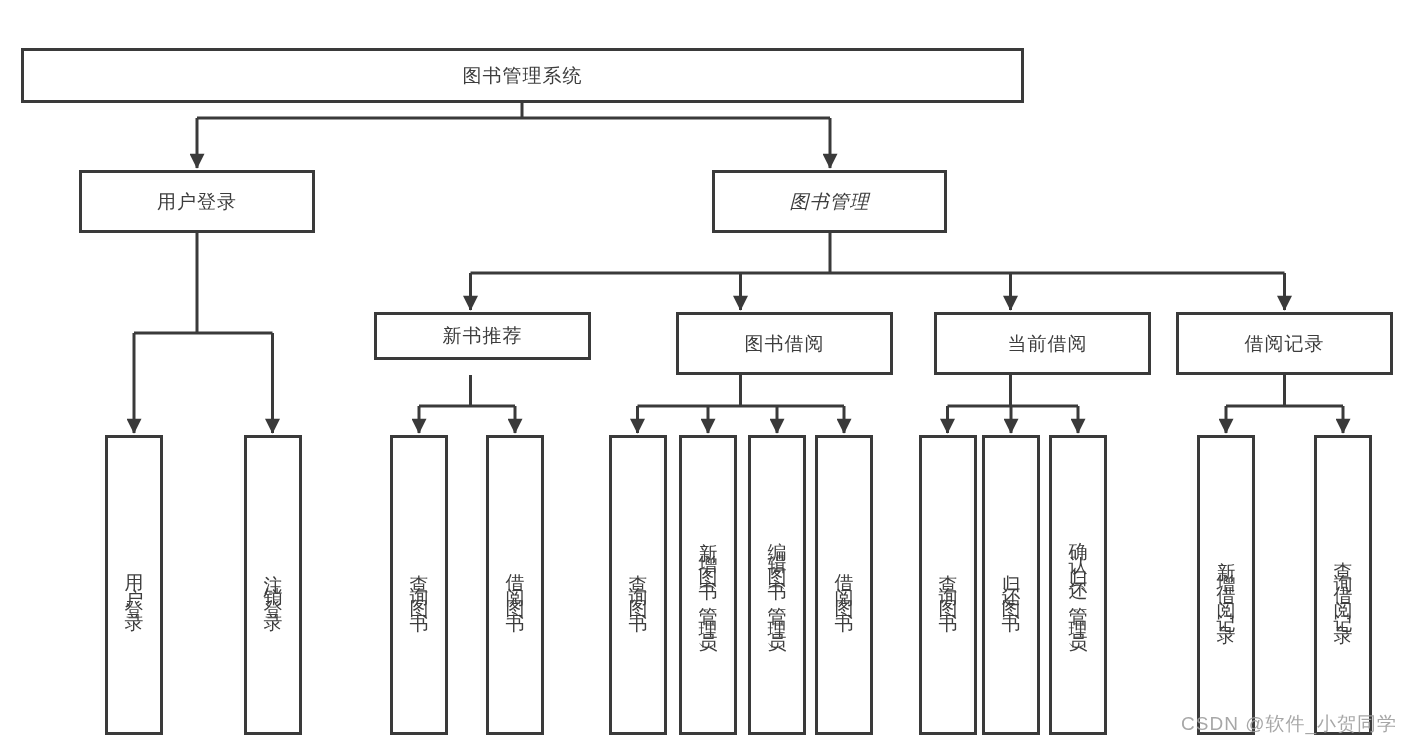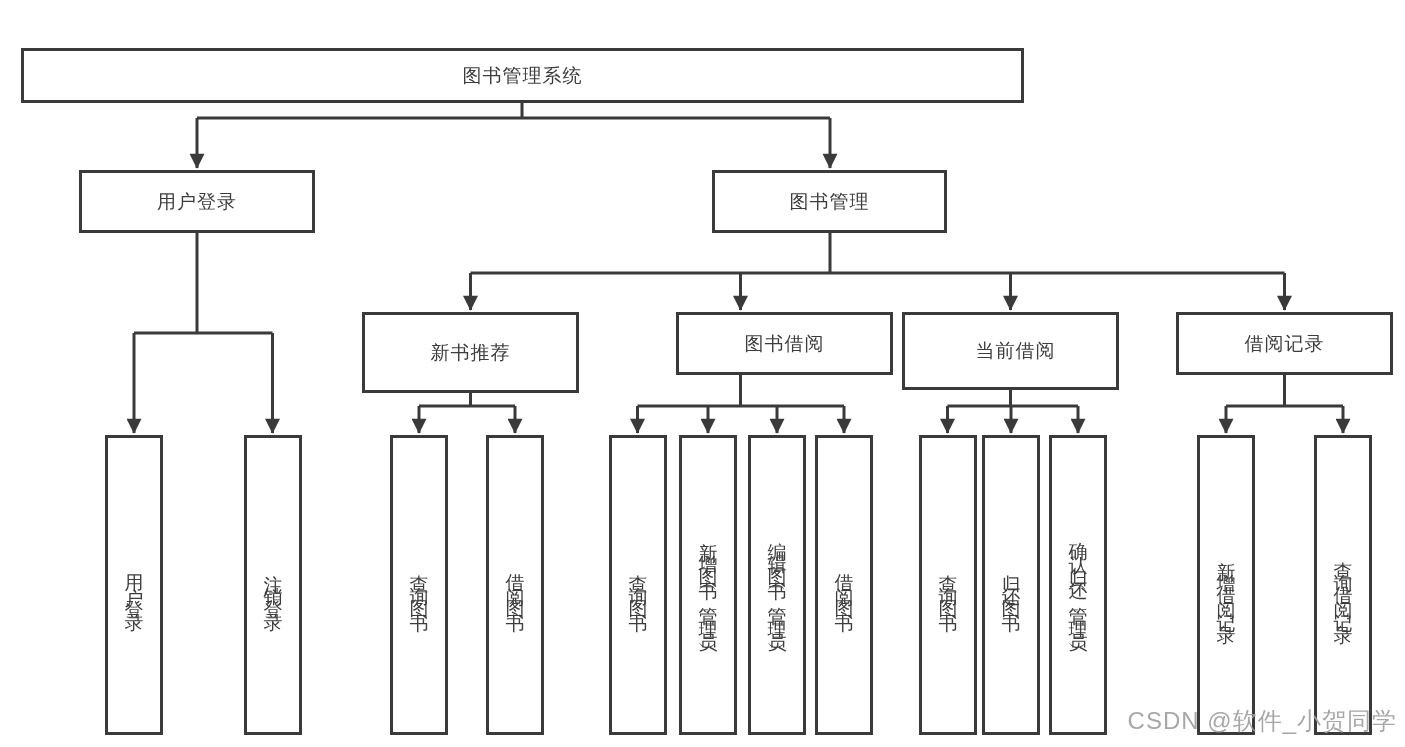--- a/index.html
+++ b/index.html
@@ -34,21 +34,21 @@
   .node.h { font-size: 19px; letter-spacing: 1px; }
   .node.v {
     writing-mode: vertical-rl;
     text-orientation: mixed;
     font-size: 19px;
     letter-spacing: 13px;
   }
   .watermark {
     position: absolute;
     right: 8px; bottom: 10px;
-    font-size: 24px;
+    font-size: 19px;
     color: #9e9e9e;
     opacity: 0.9;
     letter-spacing: 1px;
     z-index: 5;
   }
 </style>
 </head>
 <body>
 
 <div class="canvas">
@@ -85,25 +85,25 @@
     <path d="M947.5 406 V433" marker-end="url(#arrow)"></path>
     <path d="M1011 406 V433" marker-end="url(#arrow)"></path>
     <path d="M1078 406 V433" marker-end="url(#arrow)"></path>
     <path d="M1226 406 V433" marker-end="url(#arrow)"></path>
     <path d="M1343 406 V433" marker-end="url(#arrow)"></path>
   </svg>
 
   <div class="node h" style="left:21px; top:13px; width:1003px; height:55px;margin-top:35px;">图书管理系统</div>
 
   <div class="node h" style="left:79px; top:170px; width:236px; height:63px;">用户登录</div>
-  <div class="node h" style="left:712px; top:170px; width:235px; height:63px;">图书管理</div>
+  <div class="node h" style="left:712px; top:170px; width:235px; height:63px;font-style:italic;">图书管理</div>
 
-  <div class="node h" style="left:362px; top:312px; width:217px; height:81px;text-align:center;">新书推荐</div>
+  <div class="node h" style="left:374px; top:312px; width:217px; height:48px;text-align:center;">新书推荐</div>
   <div class="node h" style="left:632px; top:312px; width:217px; height:63px;margin-left:44px;">图书借阅</div>
-  <div class="node h" style="left:902px; top:312px; width:217px; height:78px;padding-left:10px;">当前借阅</div>
+  <div class="node h" style="left:934px; top:312px; width:217px; height:63px;padding-left:10px;">当前借阅</div>
   <div class="node h" style="left:1176px; top:312px; width:217px; height:63px;font-family:Liberation Serif, serif;">借阅记录</div>
 
   <div class="node v" style="left:105px; top:435px; width:58px; height:300px;">用户登录</div>
   <div class="node v" style="left:244px; top:435px; width:58px; height:300px;">注销登录</div>
 
   <div class="node v" style="left:390px; top:435px; width:58px; height:300px;">查询图书</div>
   <div class="node v" style="left:486px; top:435px; width:58px; height:300px;">借阅图书</div>
 
   <div class="node v" style="left:609px; top:435px; width:58px; height:300px;">查询图书</div>
   <div class="node v" style="left:679px; top:435px; width:58px; height:300px;">新增图书（管理员）</div>

